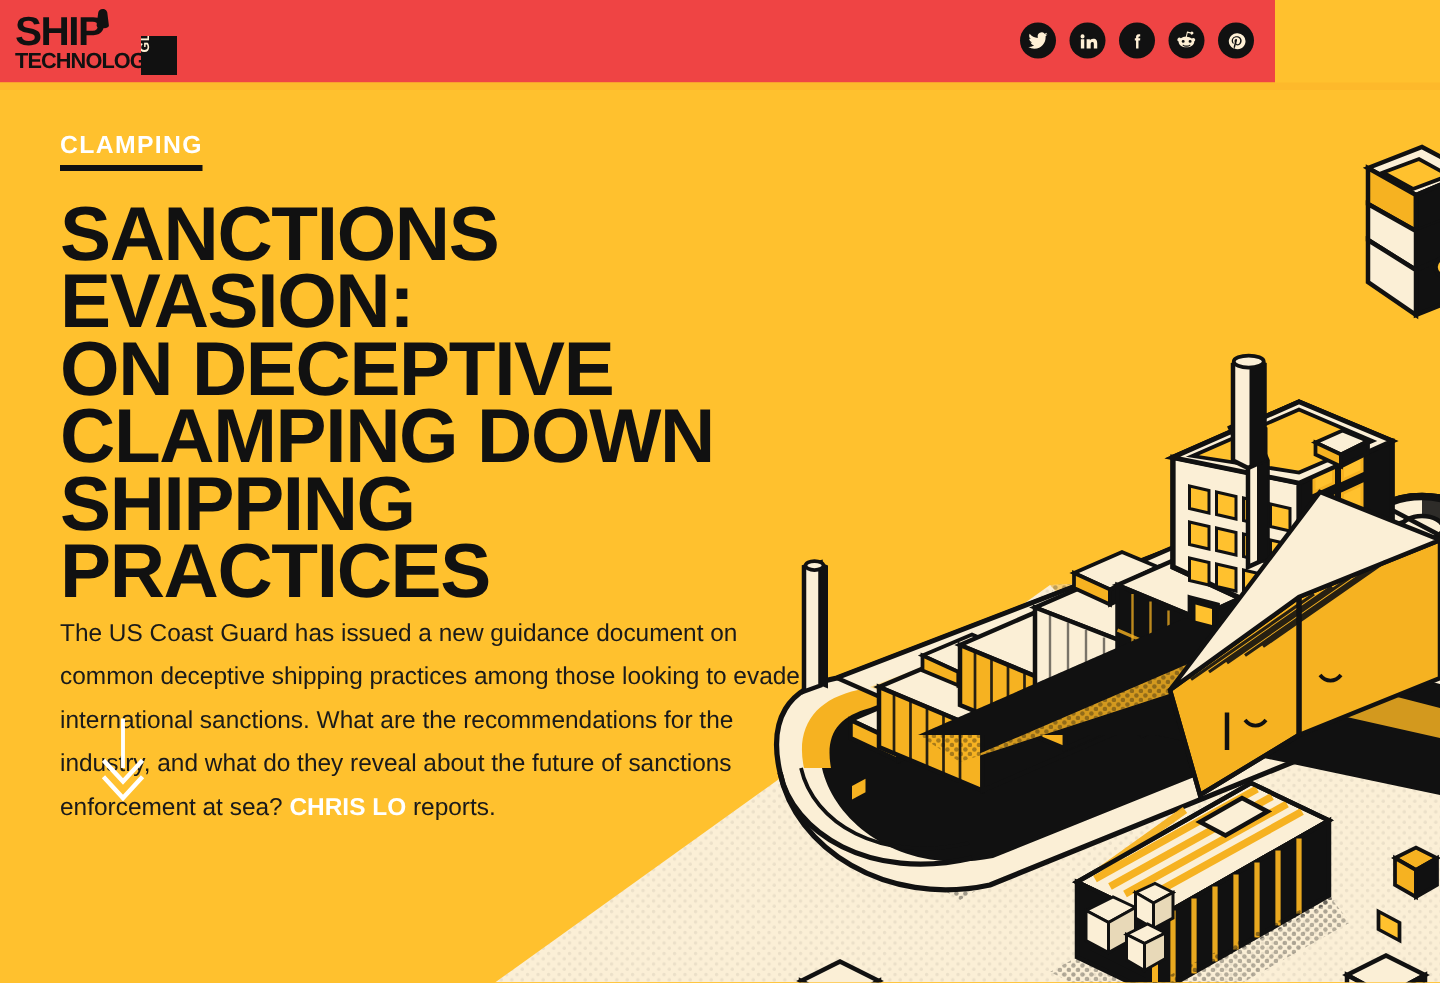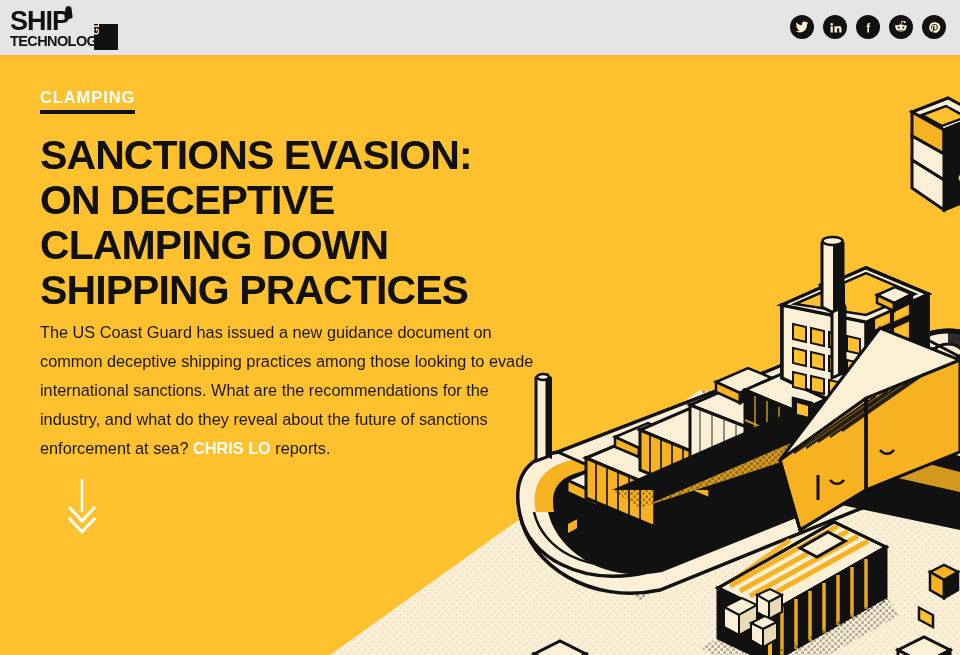--- a/index.html
+++ b/index.html
@@ -10,23 +10,23 @@
     overflow: hidden;
     font-family: "Liberation Sans", sans-serif;
     background: #FFC12E;
     position: relative;
   }
 
   
   #header {
     position: absolute;
     top: 0; left: 0;
-    width: 960px;
+    width: 850px;
     height: 55px;
-    background: #e5e5e5;
+    background: #ef4444;
     z-index: 40;
   }
   #header-rule {
     position: absolute;
     top: 55px; left: 0;
     width: 960px; height: 5px;
     background: #FDB92B;
     z-index: 40;
   }
 
@@ -125,21 +125,21 @@
     line-height: 18px;
   }
   #kicker-rule {
     height: 4px;
     background: #111111;
     margin-top: 4px;
   }
 
   #headline {
     margin-top: 19px;
-    font-size: 41px;
+    font-size: 51px;
     font-weight: bold;
     line-height: 45px;
     letter-spacing: -0.9px;
     color: #111111;
     text-transform: uppercase;
   }
 
   #standfirst {
     margin-top: 5px;
     font-size: 16.3px;

